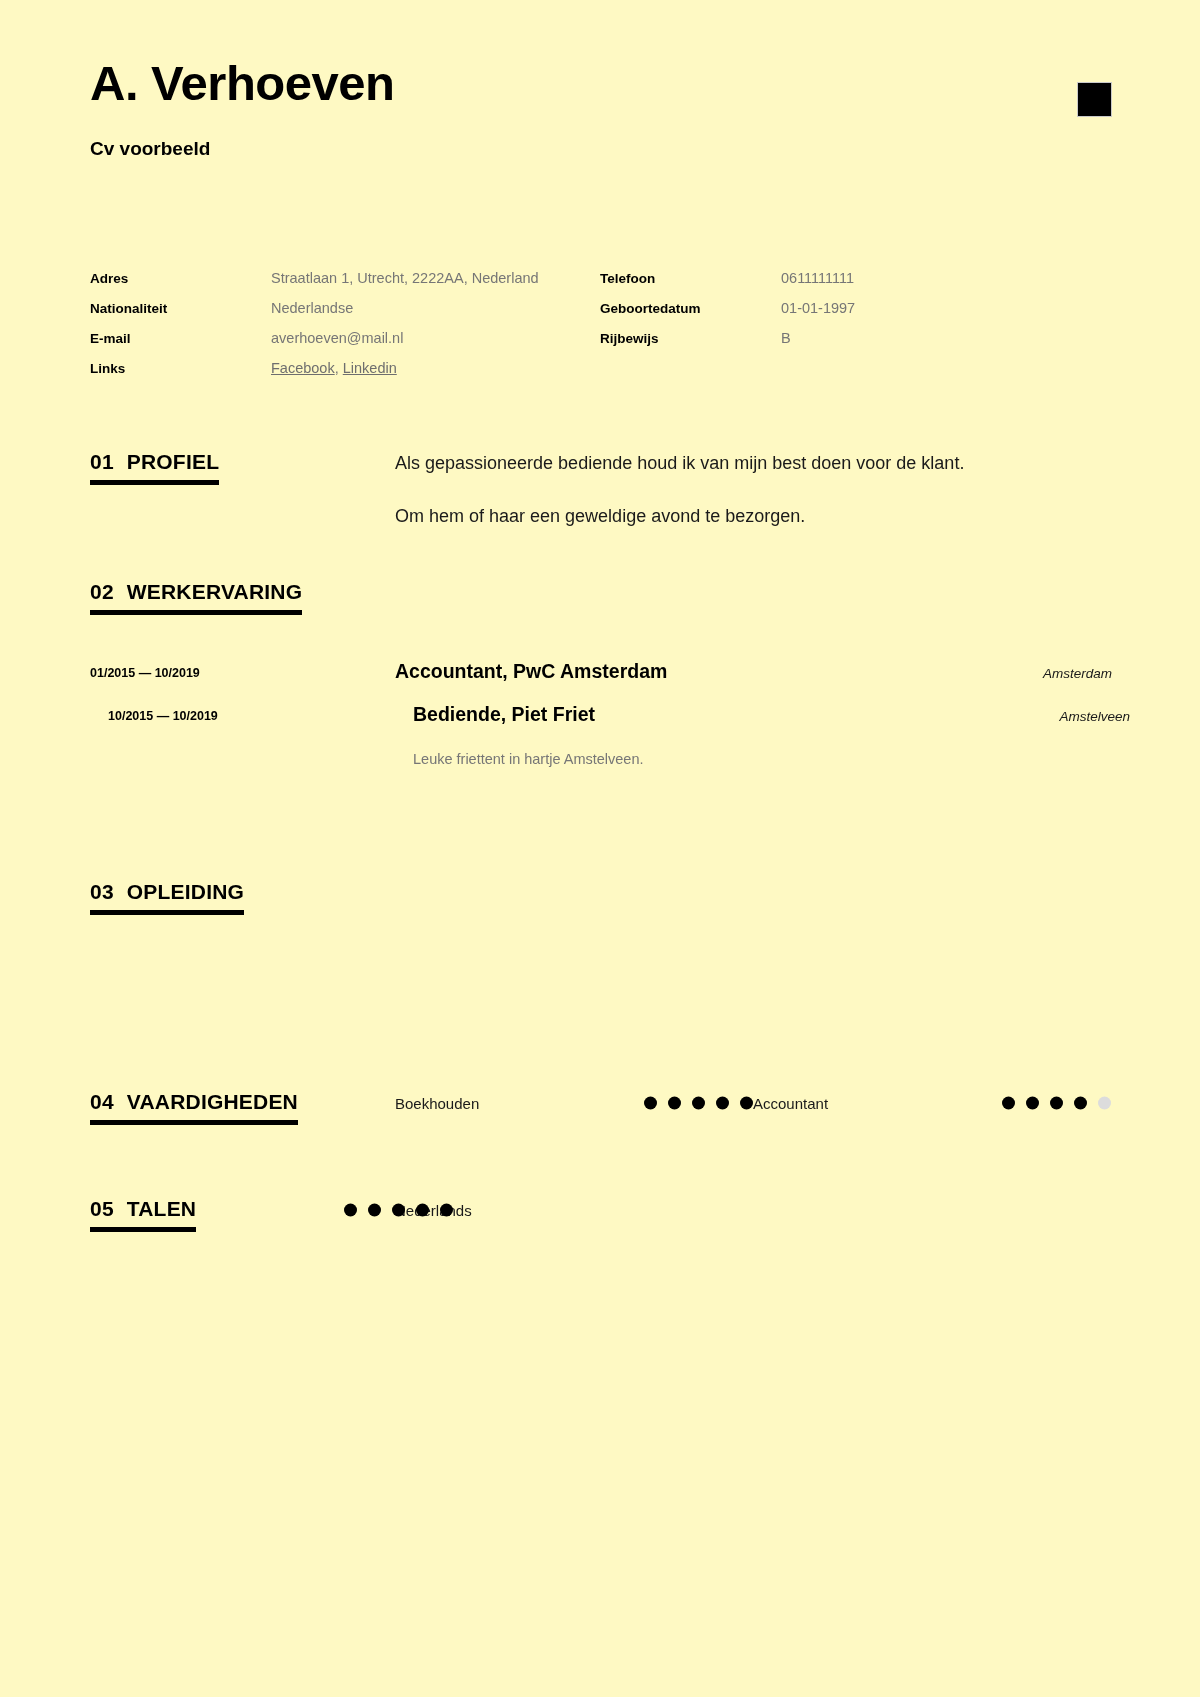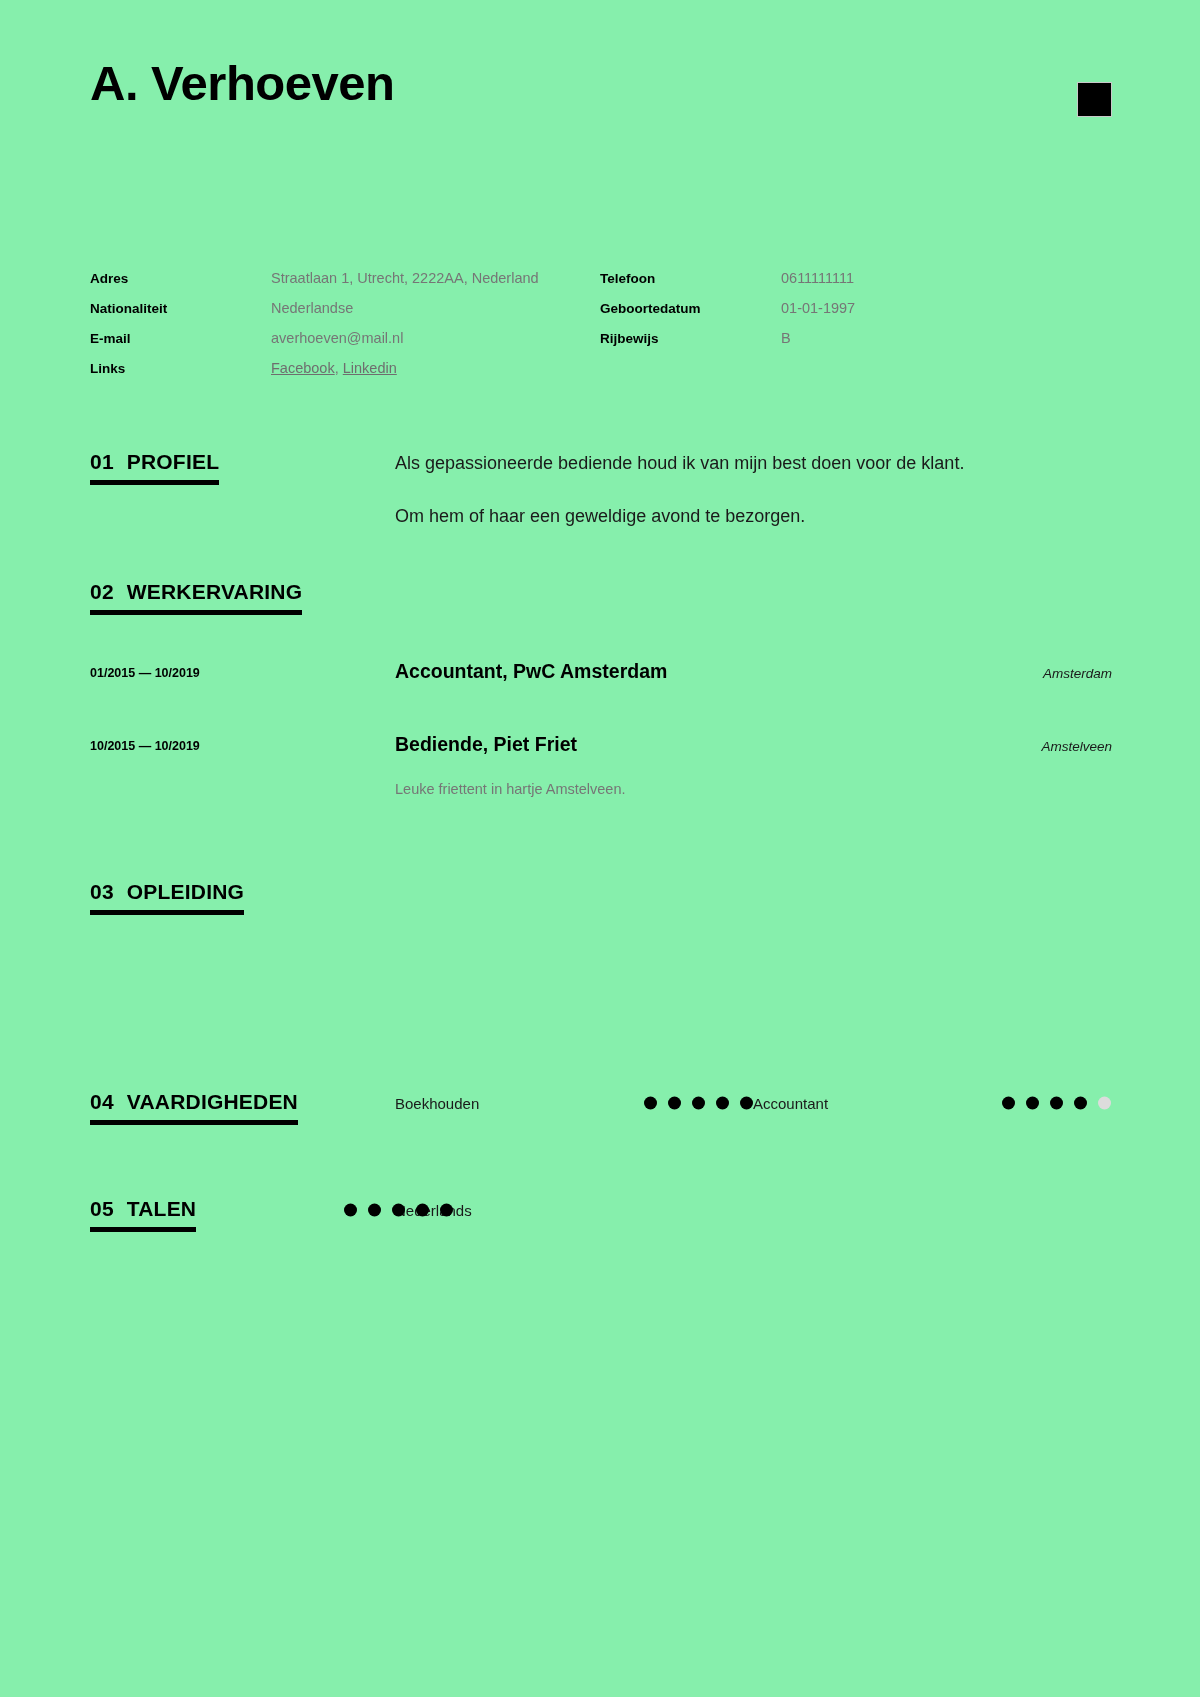--- a/index.html
+++ b/index.html
@@ -13,21 +13,21 @@
     height: 1697px;
     font-family: "Liberation Sans", sans-serif;
     color: #000000;
     position: relative;
     overflow: hidden;
   }
   .page {
     position: relative;
     width: 1200px;
     height: 1697px;
-    background: #86efac;
+    background: #fef9c3;
     padding: 0;
   }
 
   
   .header {
     position: absolute;
     left: 90px;
     top: 58px;
     right: 90px;
   }
@@ -213,20 +213,21 @@
   }
   .dot.empty { background: #dcdcdc; }
 </style>
 </head>
 <body>
 
 <div class="page">
 
   <div class="header">
     <h1 class="name">A. Verhoeven</h1>
+    <h2 class="subtitle">Cv voorbeeld</h2>
   </div>
   <div class="photo-box"></div>
 
   <div class="contact">
     <div class="contact-col left">
       <div class="contact-row">
         <span class="contact-label">Adres</span>
         <span class="contact-value">Straatlaan 1, Utrecht, 2222AA, Nederland</span>
       </div>
       <div class="contact-row">
@@ -279,21 +280,21 @@
   <div class="section" style="top:660px;">
     <div class="entry">
       <div class="entry-date">01/2015 — 10/2019</div>
       <div class="entry-main">
         <div class="entry-title">Accountant, PwC Amsterdam</div>
         <div class="entry-location">Amsterdam</div>
       </div>
     </div>
   </div>
 
-  <div class="section" style="top:733px;">
+  <div class="section" style="top:703px;margin-left:18px;">
     <div class="entry">
       <div class="entry-date">10/2015 — 10/2019</div>
       <div class="entry-main">
         <div class="entry-title">Bediende, Piet Friet</div>
         <div class="entry-location">Amstelveen</div>
         <p class="entry-desc">Leuke friettent in hartje Amstelveen.</p>
       </div>
     </div>
   </div>
 

